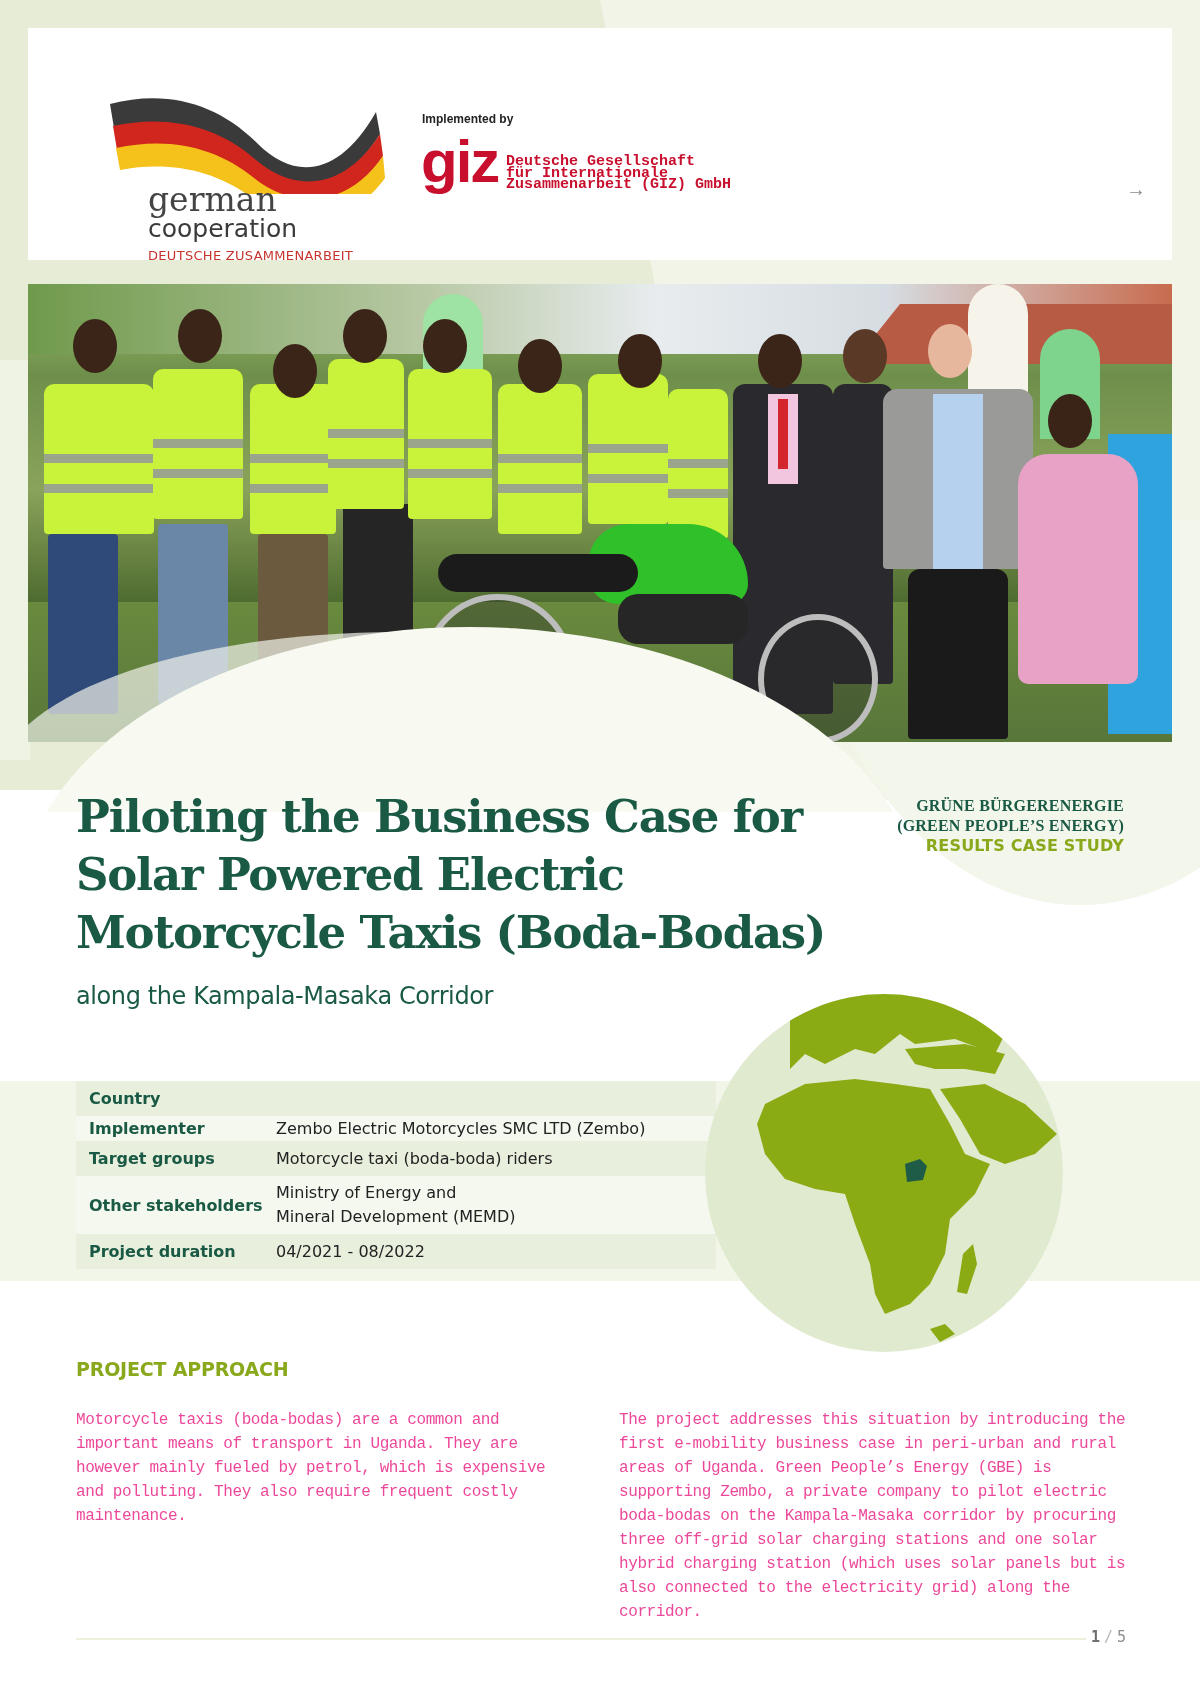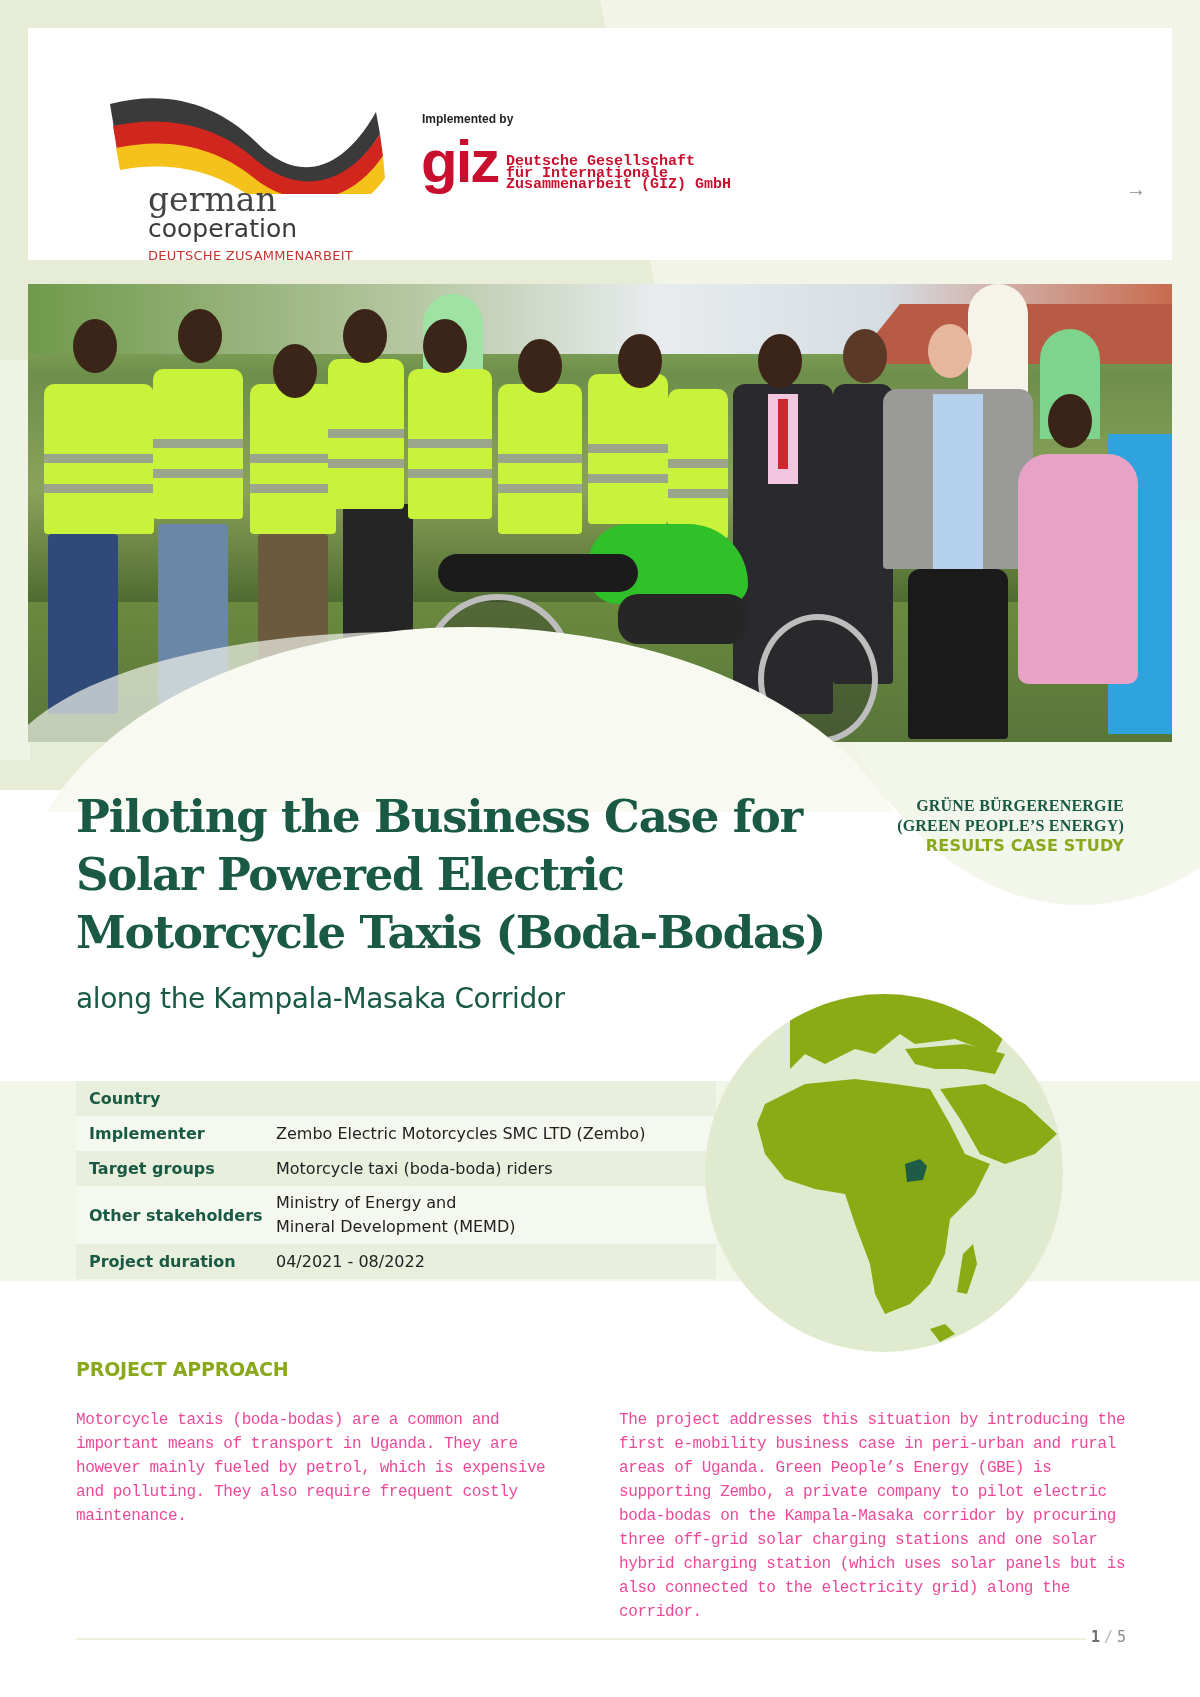--- a/index.html
+++ b/index.html
@@ -119,21 +119,21 @@
     }
 
     
     .title {
       position: absolute; left: 76px; top: 788px; width: 760px;
       font-family: "DejaVu Serif", serif; font-size: 45px; line-height: 58px;
       color: #1a5a45; letter-spacing: -1.2px;
     }
     .subtitle {
       position: absolute; left: 76px; top: 982px;
-      font-family: "DejaVu Sans", sans-serif; font-size: 28px;
+      font-family: "DejaVu Sans", sans-serif; font-size: 24px;
       color: #1a5a45; letter-spacing: -0.4px;
     }
     .program {
       position: absolute; right: 76px; top: 796px; text-align: right;
       font-family: "DejaVu Sans", sans-serif; font-weight: bold; font-size: 16px;
       line-height: 20px; letter-spacing: 0.2px;
     }
     .program .dark { color: #1a5a45; font-family: Liberation Serif, serif; }
     .program .lime { color: #8aa81c; }
 
@@ -287,21 +287,21 @@
 <div class="program">
   <div class="dark">GRÜNE BÜRGERENERGIE</div>
   <div class="dark">(GREEN PEOPLE’S ENERGY)</div>
   <div class="lime">RESULTS CASE STUDY</div>
 </div>
 
 <div class="info-table">
   <div class="info-row alt" style="height:35px;">
     <div class="k">Country</div>
   </div>
-  <div class="info-row plain" style="height:35px;">
+  <div class="info-row plain" style="height:25px;">
     <div class="k">Implementer</div>
     <div class="v">Zembo Electric Motorcycles SMC LTD (Zembo)</div>
   </div>
   <div class="info-row alt" style="height:35px;">
     <div class="k">Target groups</div>
     <div class="v">Motorcycle taxi (boda-boda) riders</div>
   </div>
   <div class="info-row plain" style="height:58px;">
     <div class="k">Other stakeholders</div>
     <div class="v">

